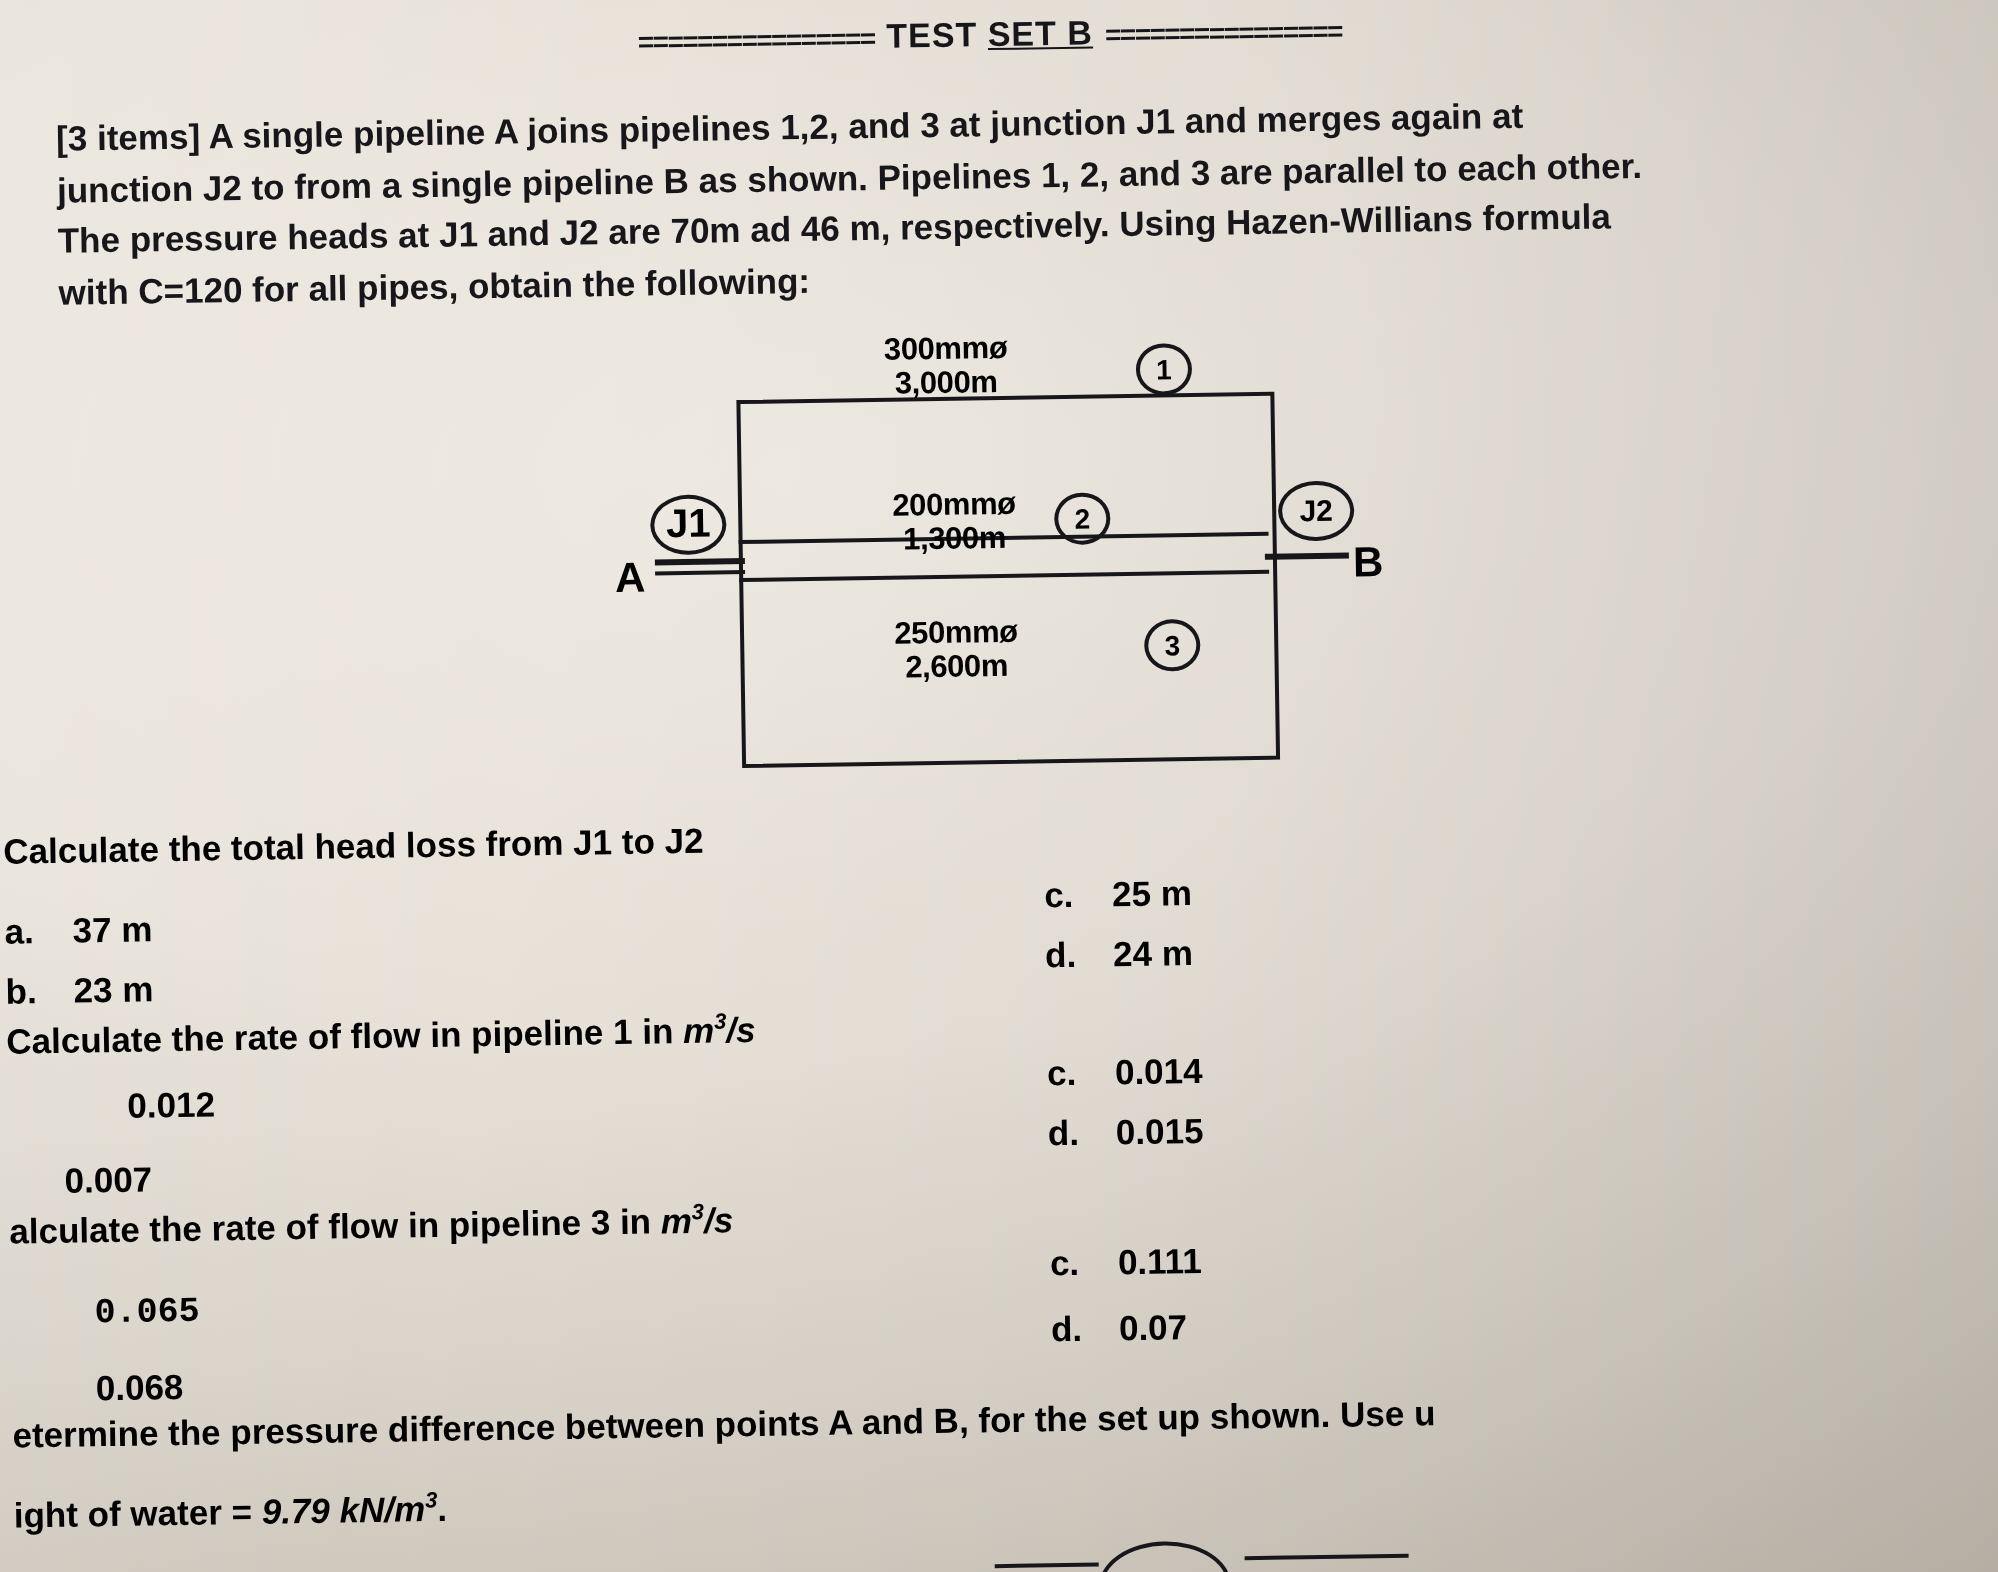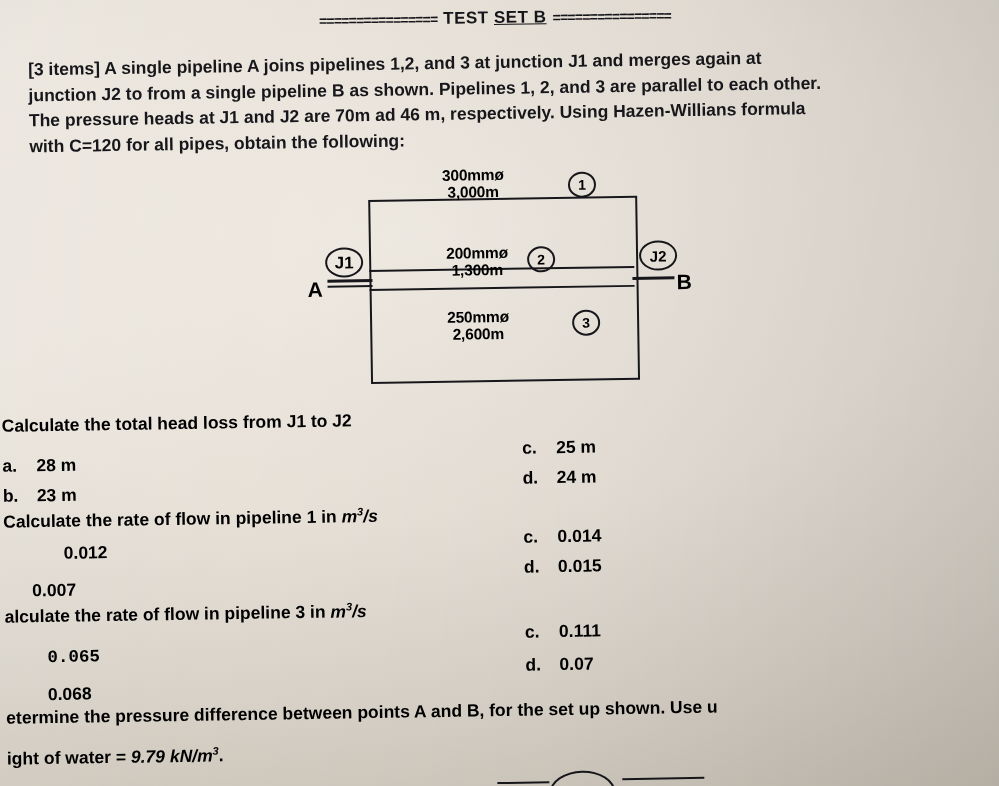--- a/index.html
+++ b/index.html
@@ -153,21 +153,21 @@
     font-weight: bold;
     text-align: center;
     line-height: 1;
     display: flex;
     align-items: center;
     justify-content: center;
   }
   .c-j1 {
     left: 26px; top: 80px;
     width: 34px; height: 26px;
-    font-size: 17px;
+    font-size: 20px;
   }
   .c-j2 {
     left: 340px; top: 78px;
     width: 34px; height: 26px;
     font-size: 15px;
   }
   .c-1 {
     left: 270px; top: 8px;
     width: 24px; height: 22px;
     font-size: 14px;
@@ -281,21 +281,21 @@
       <div>1,300m</div>
     </div>
     <div class="pipe-txt p3">
       <div>250mmø</div>
       <div>2,600m</div>
     </div>
   </div>
 
   <div class="row" style="left:0px; top:408px;">Calculate the total head loss from J1 to J2</div>
   <div class="row" style="left:0px; top:448px;">
-    <span class="opt-letter">a.</span><span>28 m</span>
+    <span class="opt-letter">a.</span><span>37 m</span>
   </div>
   <div class="row" style="left:0px; top:478px;">
     <span class="opt-letter">b.</span><span>23 m</span>
   </div>
   <div class="row" style="left:520px; top:438px;">
     <span class="opt-letter">c.</span><span>25 m</span>
   </div>
   <div class="row" style="left:520px; top:468px;">
     <span class="opt-letter">d.</span><span>24 m</span>
   </div>

